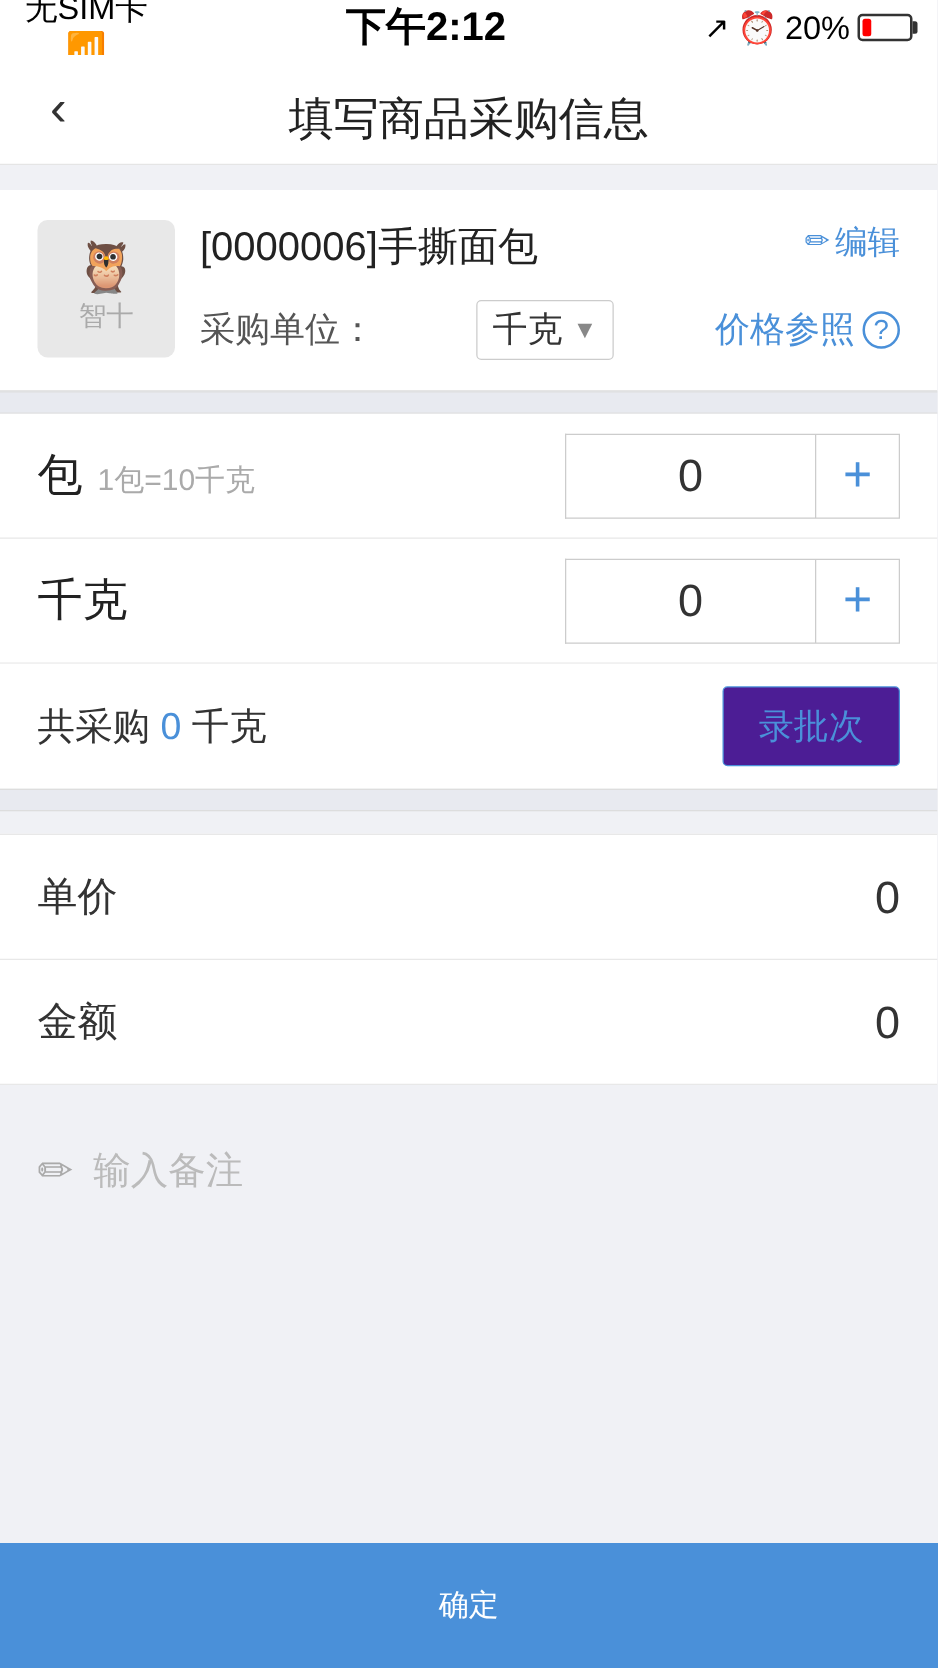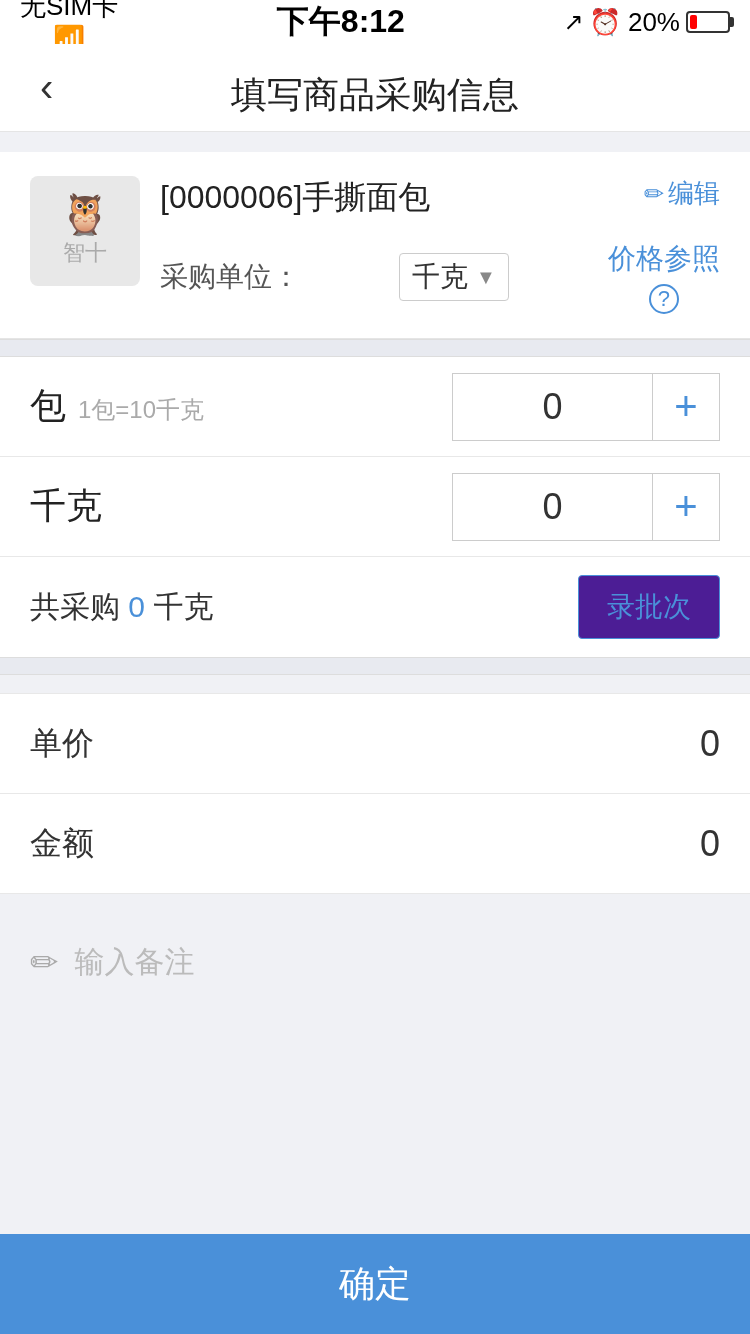--- a/index.html
+++ b/index.html
@@ -162,21 +162,20 @@
       cursor: pointer;
       gap: 8px;
     }
     .unit-dropdown { font-size: 20px; color: #888; }
     .price-ref {
       font-size: 28px;
       color: #4a90d9;
       display: flex;
       align-items: center;
       gap: 6px;
-      flex-direction: column;
     }
     .price-ref-help {
       width: 30px;
       height: 30px;
       border: 2px solid #4a90d9;
       border-radius: 50%;
       display: flex;
       align-items: center;
       justify-content: center;
       font-size: 22px;
@@ -324,38 +323,38 @@
     
     .confirm-btn {
       position: fixed;
       bottom: 0;
       left: 0;
       width: 750px;
       height: 100px;
       background: #4a90d9;
       border: none;
       color: #fff;
-      font-size: 36px;
+      font-size: 24px;
       font-weight: 500;
       cursor: pointer;
       display: flex;
       align-items: center;
       justify-content: center;
     }
   </style>
 </head>
 <body>
 
 <div class="status-bar">
   <div class="status-left">
     <span>无SIM卡</span>
     <span>📶</span>
   </div>
   <div class="status-center">
-    <span>下午8:12</span>
+    <span>下午2:12</span>
   </div>
   <div class="status-right">
     <span style="font-size:24px;">↗</span>
     <span>⏰</span>
     <span>20%</span>
     <div class="battery">
       <div class="battery-fill"></div>
     </div>
   </div>
 </div>

